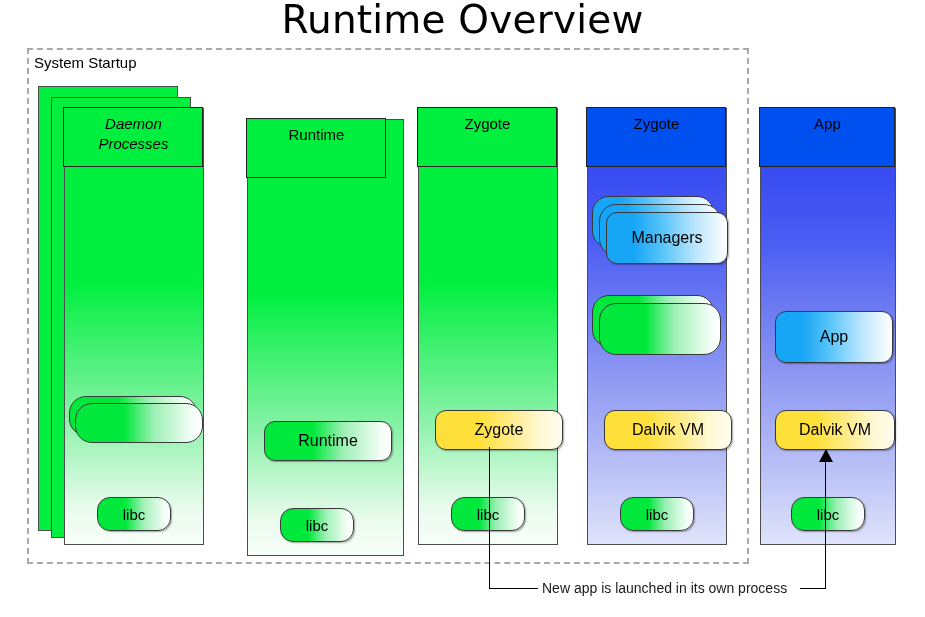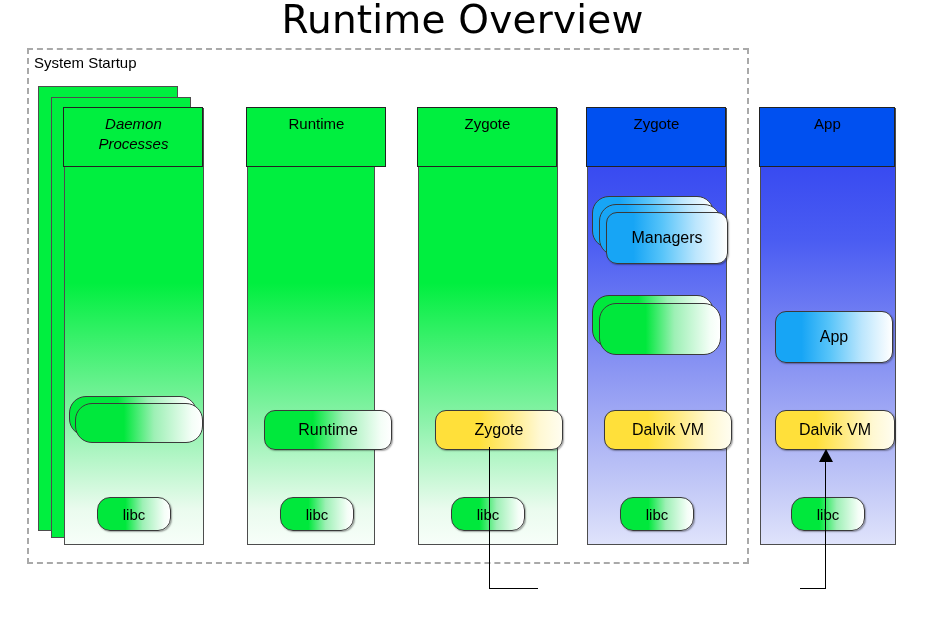--- a/index.html
+++ b/index.html
@@ -175,21 +175,21 @@
 Processes</div>
 
     <div class="stack-ghost pill-green" style="left:4px; top:287px; width:128px; height:40px;"></div>
     <div class="stack-ghost pill-green" style="left:10px; top:294px; width:128px; height:40px;"></div>
 
     <div class="pill pill-green pill-small" style="left:32px; top:388px; width:74px; height:34px;">
       <span>libc</span>
     </div>
   </div>
 
-  <div class="column body-green" style="left:247px; top:108px; width:128px; height:437px;">
+  <div class="column body-green" style="left:247px; top:119px; width:157px; height:437px;">
     <div class="col-head head-green" style="width:140px; height:60px;">Runtime</div>
 
     <div class="pill pill-green" style="left:16px; top:301px; width:128px; height:40px;">
       <span>Runtime</span>
     </div>
 
     <div class="pill pill-green pill-small" style="left:32px; top:388px; width:74px; height:34px;">
       <span>libc</span>
     </div>
   </div>
@@ -240,19 +240,20 @@
 
     <div class="pill pill-green pill-small" style="left:30px; top:388px; width:74px; height:34px;">
       <span>libc</span>
     </div>
   </div>
 
   <div class="vline" style="left:489px; top:447px; height:141px; z-index:6;"></div>
 
   <div class="hline" style="left:489px; top:588px; width:49px; z-index:6;"></div>
 
+  <div id="caption" style="left:542px; top:580px;">New app is launched in its own process</div>
 
   <div class="hline" style="left:800px; top:588px; width:26px; z-index:6;"></div>
 
   <div class="vline" style="left:825px; top:460px; height:129px; z-index:6;"></div>
   <div class="arrowhead" style="left:819px; top:449px; z-index:6;"></div>
 
 </div>
 
 </body></html>

